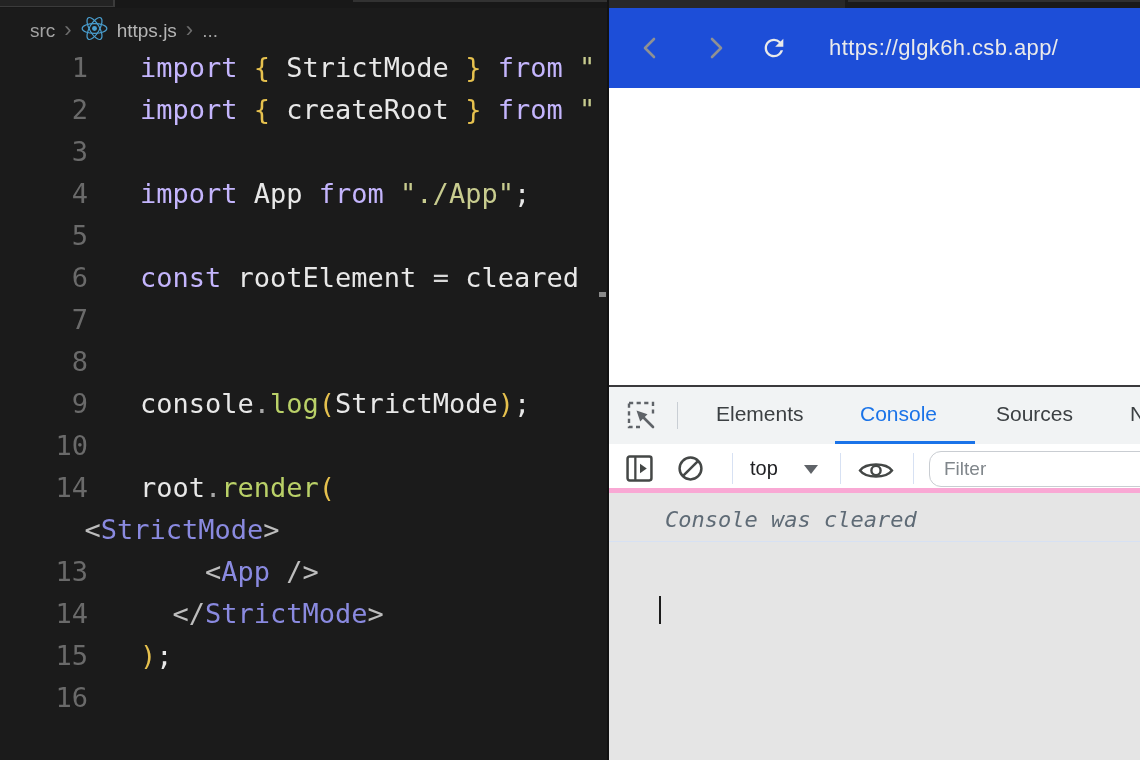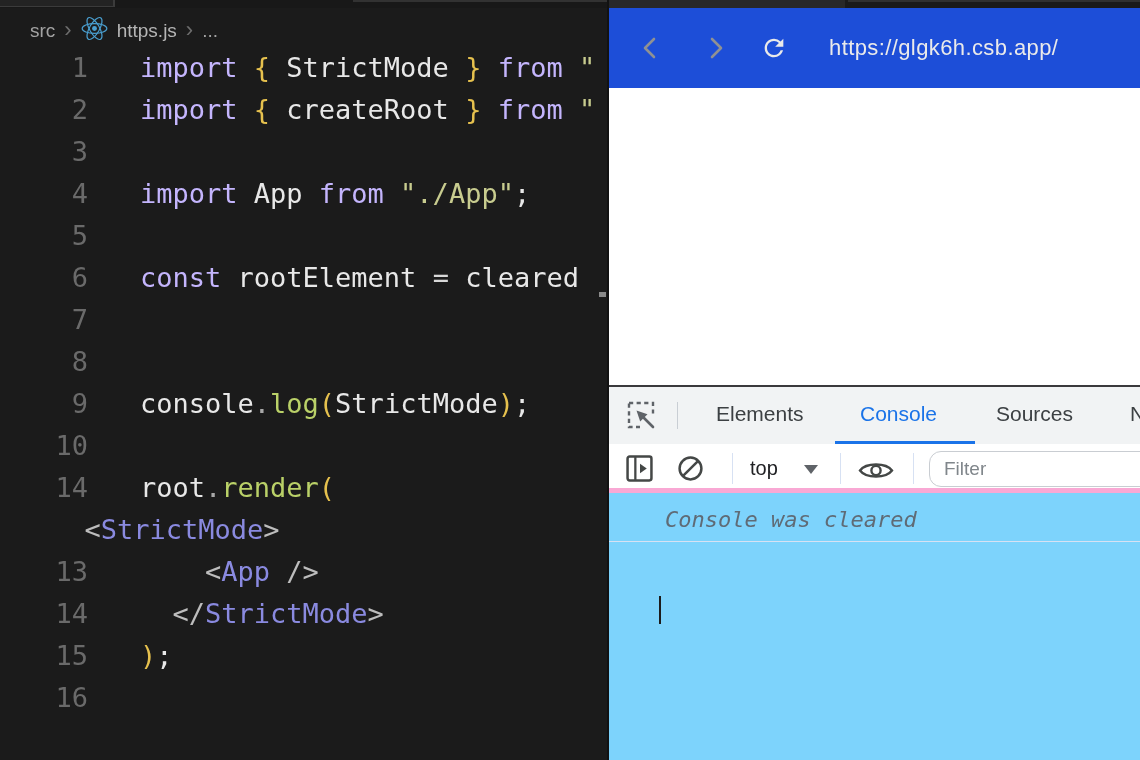--- a/index.html
+++ b/index.html
@@ -51,21 +51,21 @@
   .browser-toolbar { position:absolute; left:0; top:8px; width:100%; height:80px; background:#1d4ed8; }
   .nav-btn { position:absolute; top:26px; width:28px; height:28px; cursor:pointer; }
   .nav-back { left:30px; } .nav-fwd { left:94px; }
   .reload-btn { position:absolute; left:153px; top:26px; width:28px; height:28px; cursor:pointer; }
   .address-url { position:absolute; left:222px; top:0; height:80px; line-height:80px;
                  font-size:22px; color:#eaeaea; letter-spacing:0.4px; white-space:nowrap; }
 
   .preview-area { position:absolute; left:0; top:88px; width:100%; height:297px; background:#ffffff; }
 
   
-  .devtools { position:absolute; left:0; top:385px; width:100%; height:375px; background:#7dd3fc; }
+  .devtools { position:absolute; left:0; top:385px; width:100%; height:375px; background:#e5e5e5; }
   .dt-topborder { position:absolute; left:0; top:0; width:100%; height:2px; background:#3a3a3c; }
   .dt-tabbar { position:absolute; left:0; top:2px; width:100%; height:57px; background:#f1f3f4; }
   .inspect-btn { position:absolute; left:20px; top:14px; width:28px; height:28px; cursor:pointer; }
   .dt-tab-divider { position:absolute; left:70px; top:15px; width:1px; height:27px; background:#c9ced4; }
   .dt-tab { position:absolute; top:0; height:54px; line-height:54px; font-size:21px;
             color:#3c4043; white-space:nowrap; cursor:pointer; }
   .tab-elements { left:109px; } .tab-console { left:253px; color:#1a73e8; }
   .tab-sources { left:389px; } .tab-network { left:523px; }
   .tab-underline { position:absolute; left:228px; bottom:0; width:140px; height:3px; background:#1a73e8; }
 

